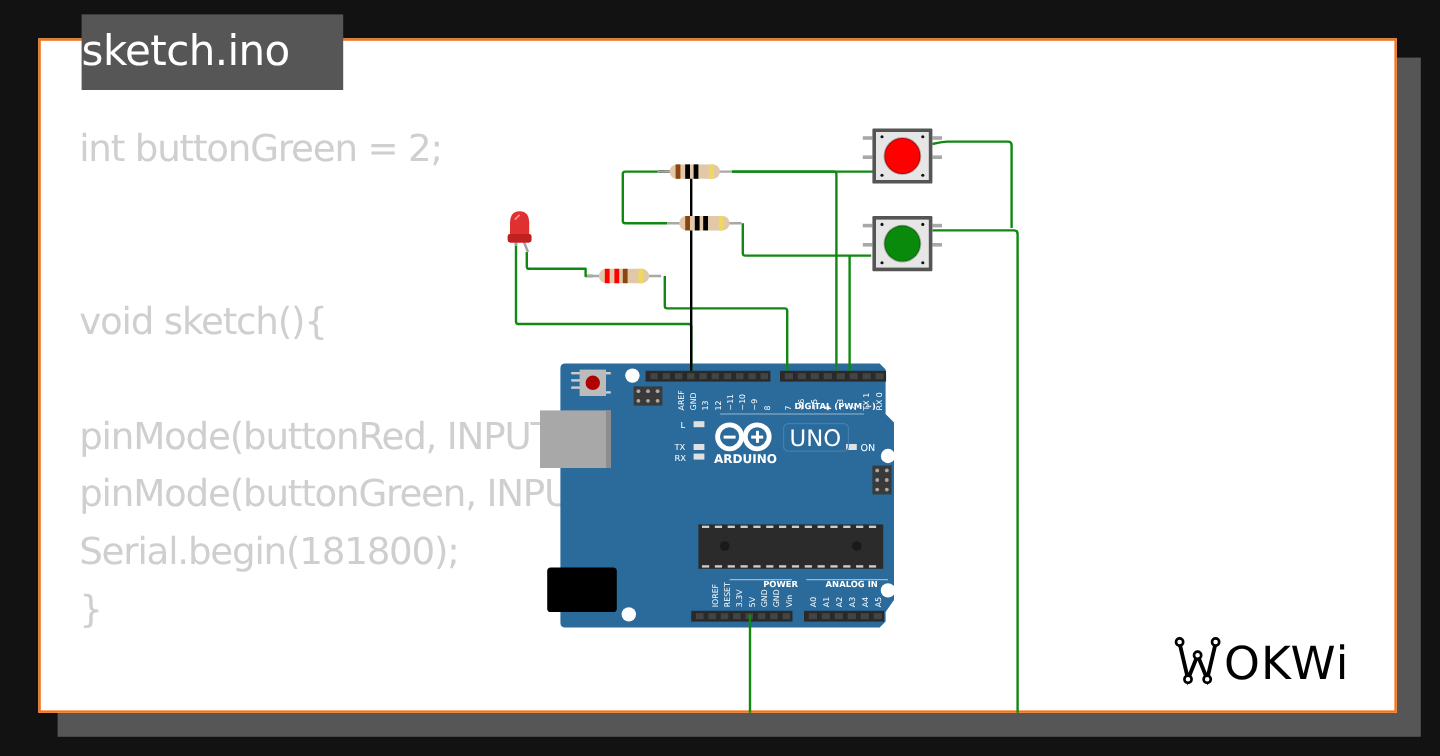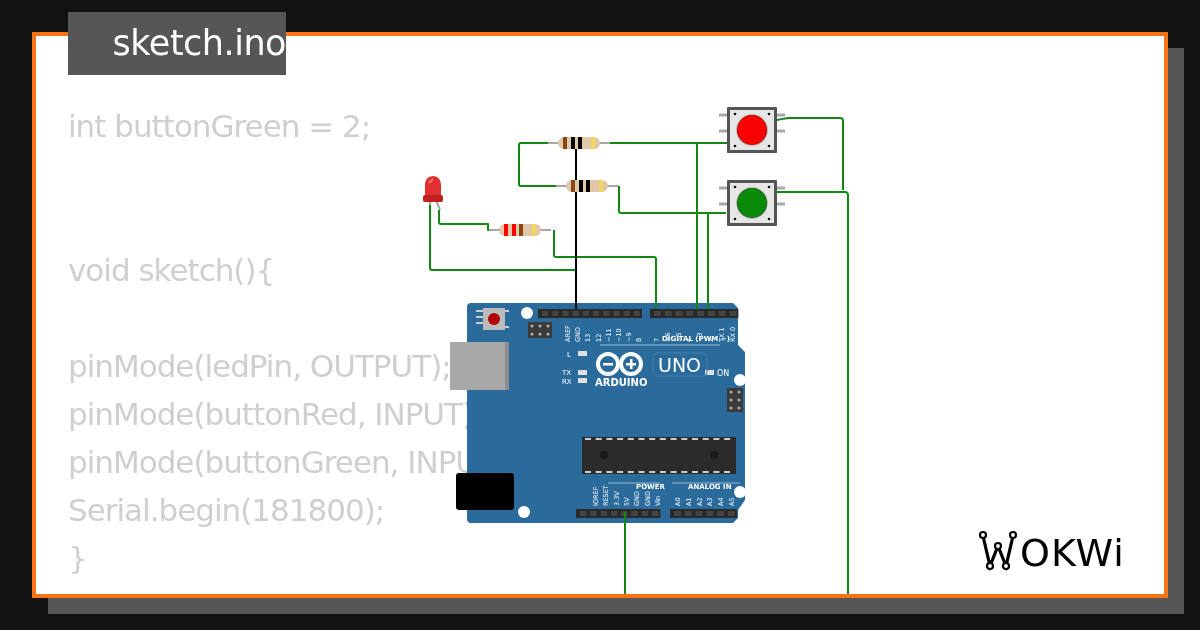--- a/index.html
+++ b/index.html
@@ -4,27 +4,27 @@
   <style>
     html, body { margin: 0; padding: 0; }
     body {
       width: 1200px; height: 630px; background: #121212;
       position: relative; overflow: hidden;
       font-family: "DejaVu Sans", sans-serif;
     }
     .shadow { position: absolute; left: 48px; top: 48px; width: 1136px; height: 566px; background: #565656; }
     .panel {
       position: absolute; left: 32px; top: 32px; width: 1128px; height: 558px;
-      background: #ffffff; border: 4px solid #f97316; overflow: hidden;
+      background: #ffffff; border: 2px solid #f97316; overflow: hidden;
     }
     .title-tab {
       position: absolute; left: 68px; top: 12px; height: 63px; width: 218px;
       background: #565656; color: #ffffff; z-index: 5;
       font-family: "DejaVu Sans", sans-serif; font-size: 35px; line-height: 63px;
-      text-align: right; letter-spacing: -0.5px;
+      text-align: left; letter-spacing: -0.5px;
     }
     .code {
       position: absolute; left: 32px; top: 66px; margin: 0;
       color: #cfcfcf; font-family: "DejaVu Sans", sans-serif;
       font-size: 31px; line-height: 48px; letter-spacing: -1px;
     }
     .code .line { white-space: pre; height: 48px; }
     .circuit { position: absolute; left: 0; top: 0; }
     .logo {
       position: absolute; left: 976px; top: 528px; z-index: 6;
@@ -34,21 +34,20 @@
 <body>
 
 <div class="shadow"></div>
 <div class="panel">
   <div class="code" id="code">
       <div class="line">int buttonGreen = 2;</div>
       <div class="line"></div>
       <div class="line"></div>
       <div class="line">void sketch(){</div>
       <div class="line"></div>
-      <div class="line">pinMode(ledPin, OUTPUT);</div>
       <div class="line">pinMode(buttonRed, INPUT);</div>
       <div class="line">pinMode(buttonGreen, INPUT);</div>
       <div class="line">Serial.begin(181800);</div>
       <div class="line">}</div>
     </div>
 </div>
 <div class="title-tab">sketch.ino</div>
 
 <svg class="circuit" width="1200" height="630">
   <defs>

